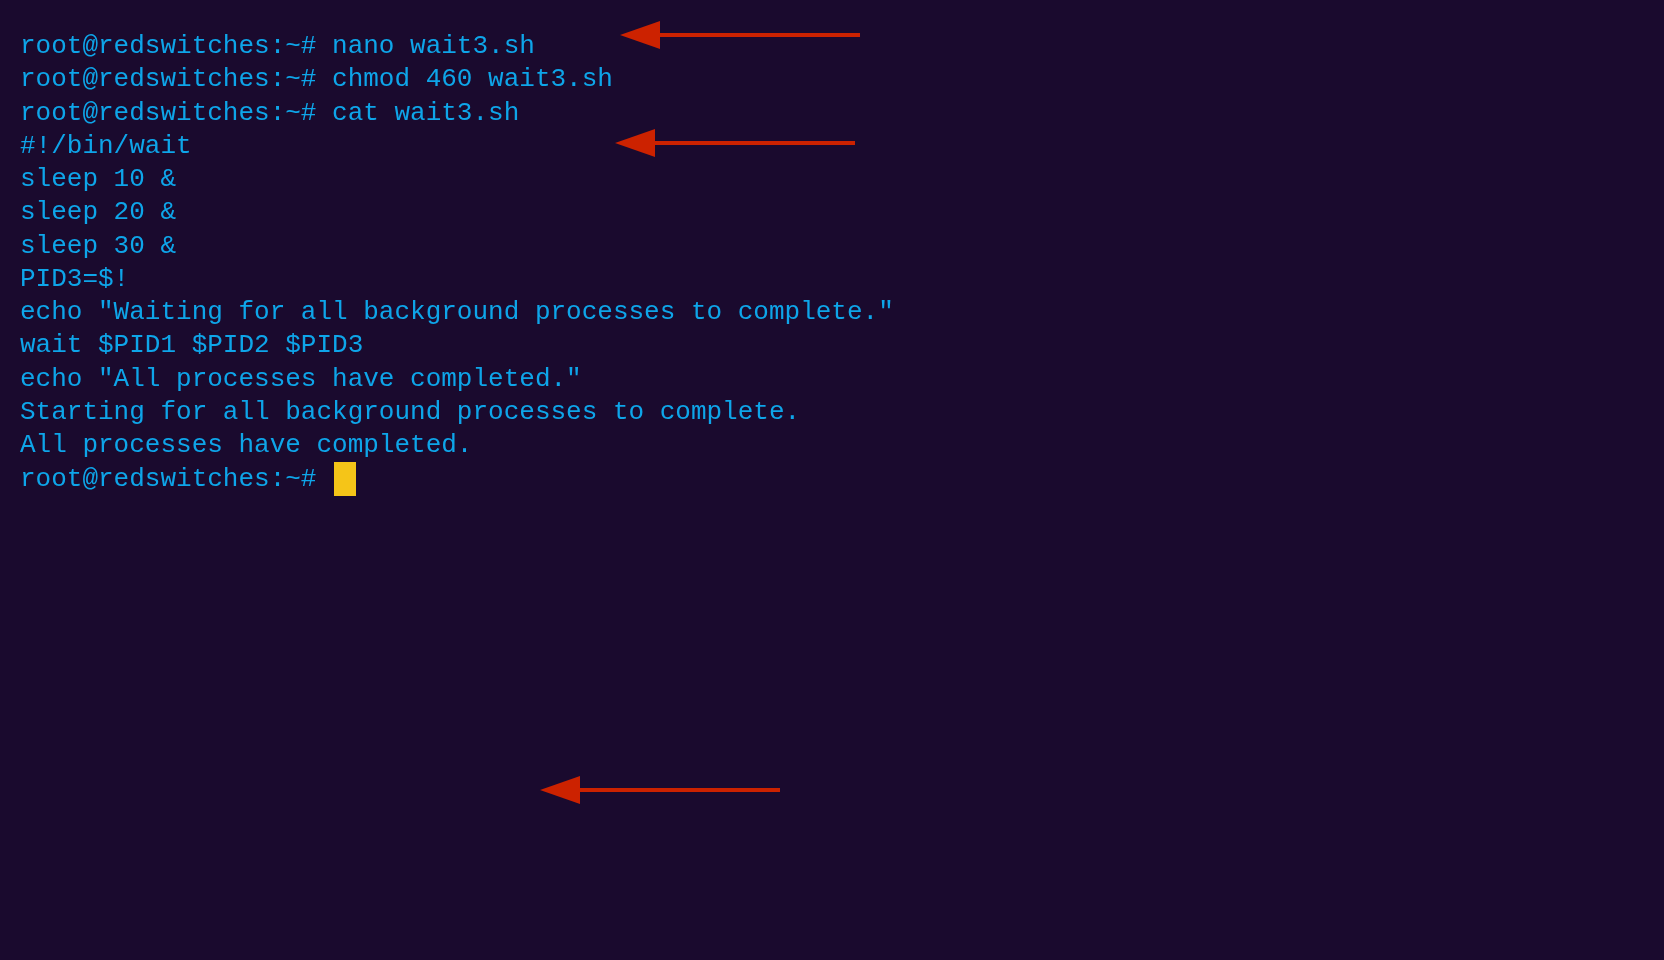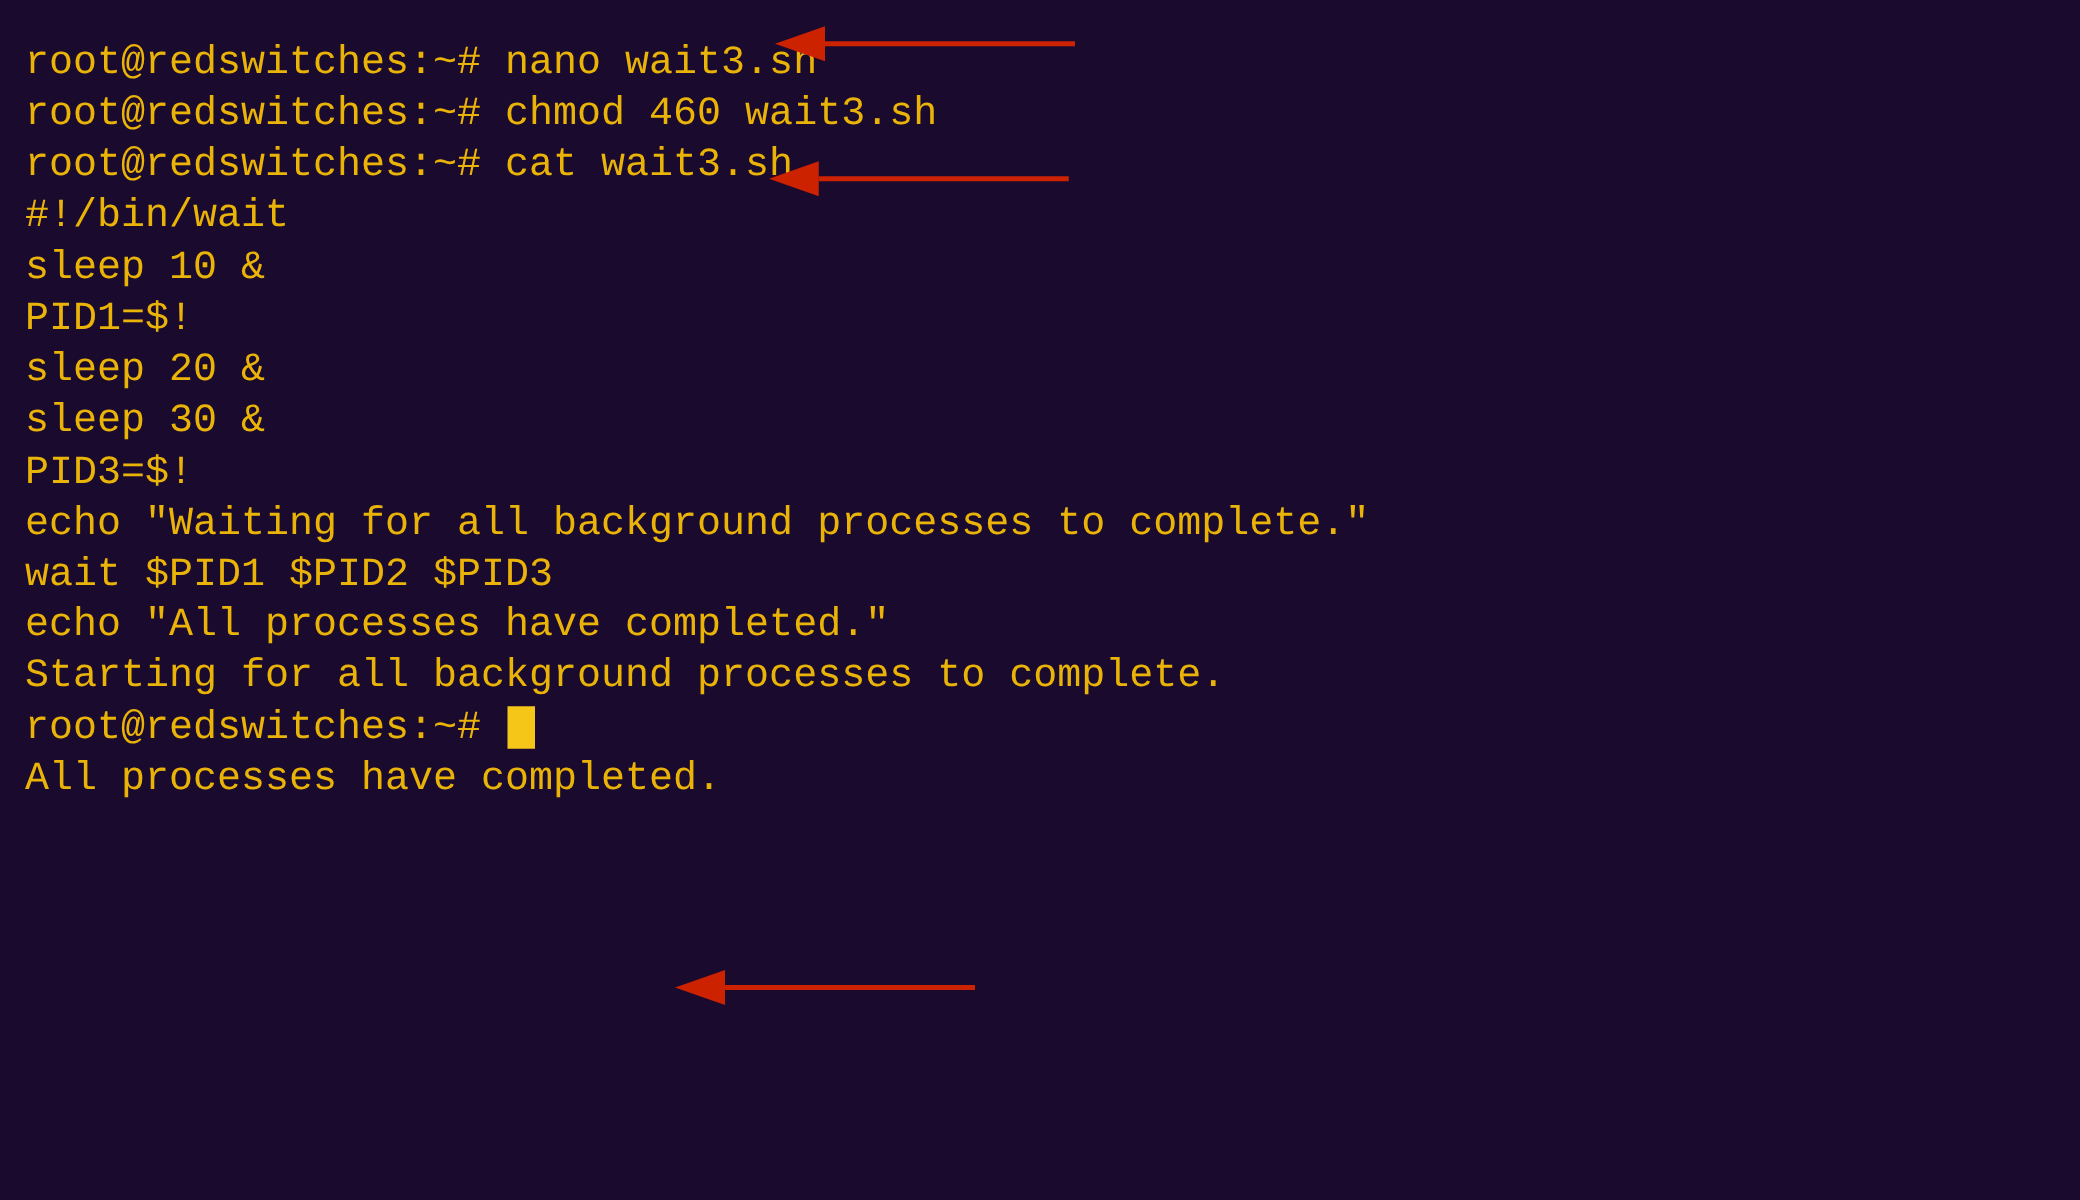--- a/index.html
+++ b/index.html
@@ -18,23 +18,23 @@
 
     .terminal {
       width: 100%;
       height: 100%;
       background-color: #1a0a2e;
       padding: 30px 20px;
       position: relative;
     }
 
     .terminal-line {
-      font-size: 32px;
+      font-size: 26px;
       line-height: 1.28;
-      color: #eab308;
+      color: #0ea5e9;
       white-space: pre;
       position: relative;
     }
 
     .cursor {
       display: inline-block;
       width: 22px;
       height: 34px;
       background-color: #f5c518;
       vertical-align: middle;
@@ -50,30 +50,29 @@
 <body>
 
 <div class="terminal">
 
   <div id="terminal-content">
       <div class="terminal-line">root@redswitches:~# nano wait3.sh</div>
       <div class="terminal-line">root@redswitches:~# chmod 460 wait3.sh</div>
       <div class="terminal-line">root@redswitches:~# cat wait3.sh</div>
       <div class="terminal-line">#!/bin/wait</div>
       <div class="terminal-line">sleep 10 &amp;</div>
-      <div class="terminal-line">PID1=$!</div>
       <div class="terminal-line">sleep 20 &amp;</div>
       <div class="terminal-line">sleep 30 &amp;</div>
       <div class="terminal-line">PID3=$!</div>
       <div class="terminal-line">echo "Waiting for all background processes to complete."</div>
       <div class="terminal-line">wait $PID1 $PID2 $PID3</div>
       <div class="terminal-line">echo "All processes have completed."</div>
       <div class="terminal-line">Starting for all background processes to complete.</div>
+      <div class="terminal-line">All processes have completed.</div>
       <div class="terminal-line">root@redswitches:~# <span class="cursor"></span></div>
-      <div class="terminal-line">All processes have completed.</div>
     </div>
 
   <svg class="arrow" style="top:10px; left:650px; width:220px; height:55px;">
     <defs>
       <marker id="arrowhead1" markerWidth="10" markerHeight="7" refX="0" refY="3.5" orient="auto">
         <polygon points="0 0, 10 3.5, 0 7" fill="#cc2200"></polygon>
       </marker>
     </defs>
     <line x1="210" y1="25" x2="10" y2="25" stroke="#cc2200" stroke-width="4" marker-end="url(#arrowhead1)"></line>
   </svg>

